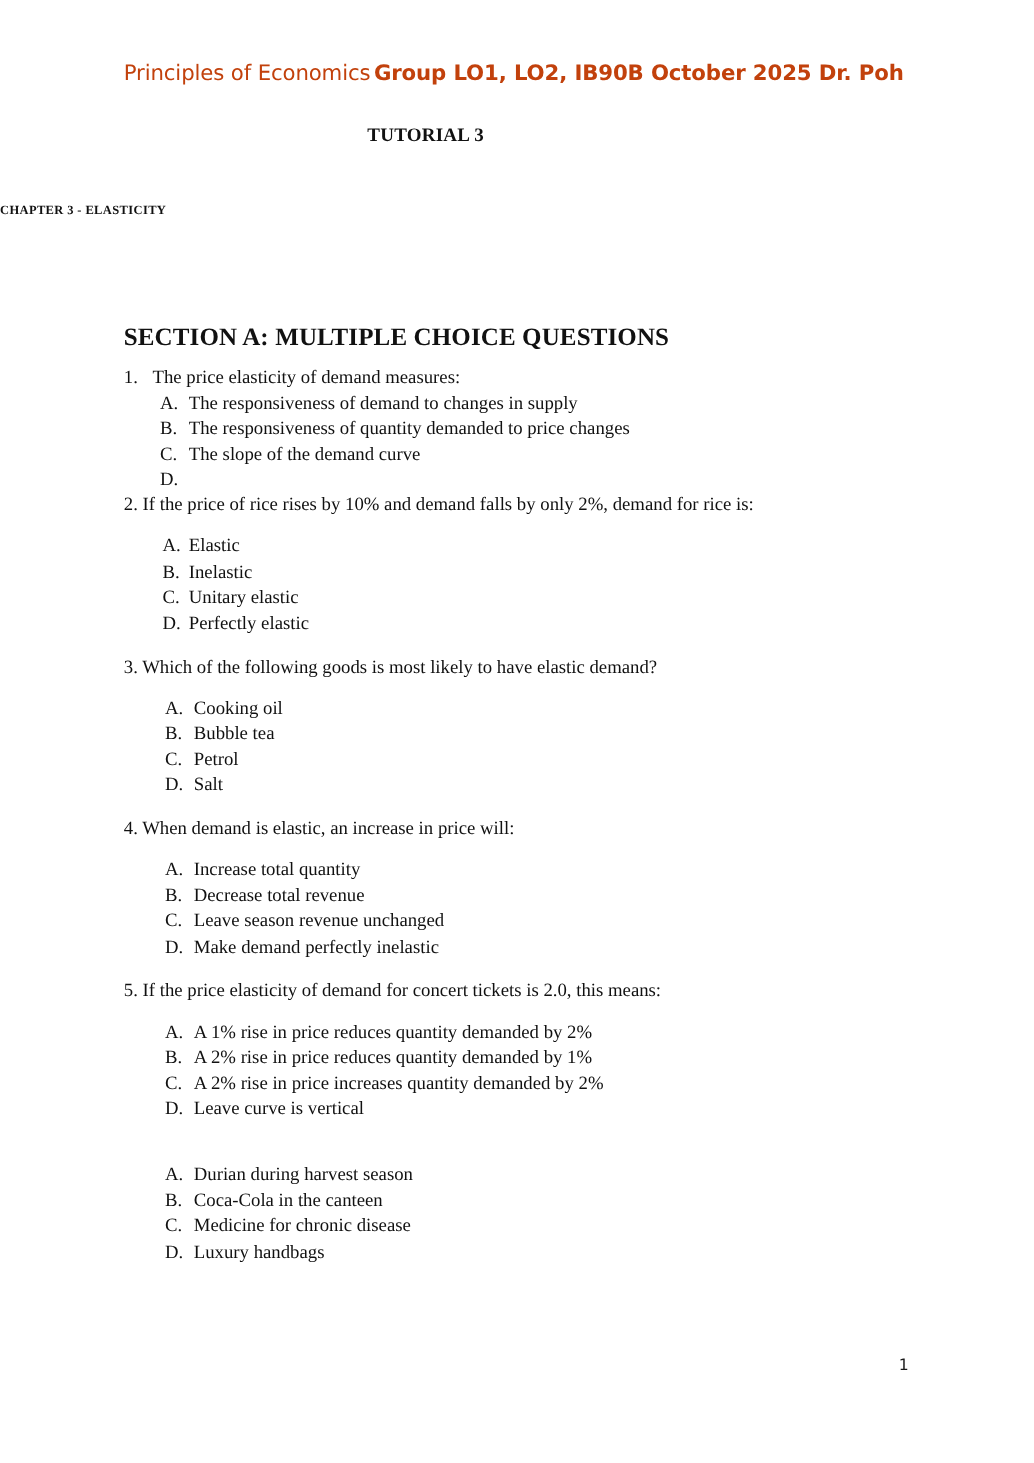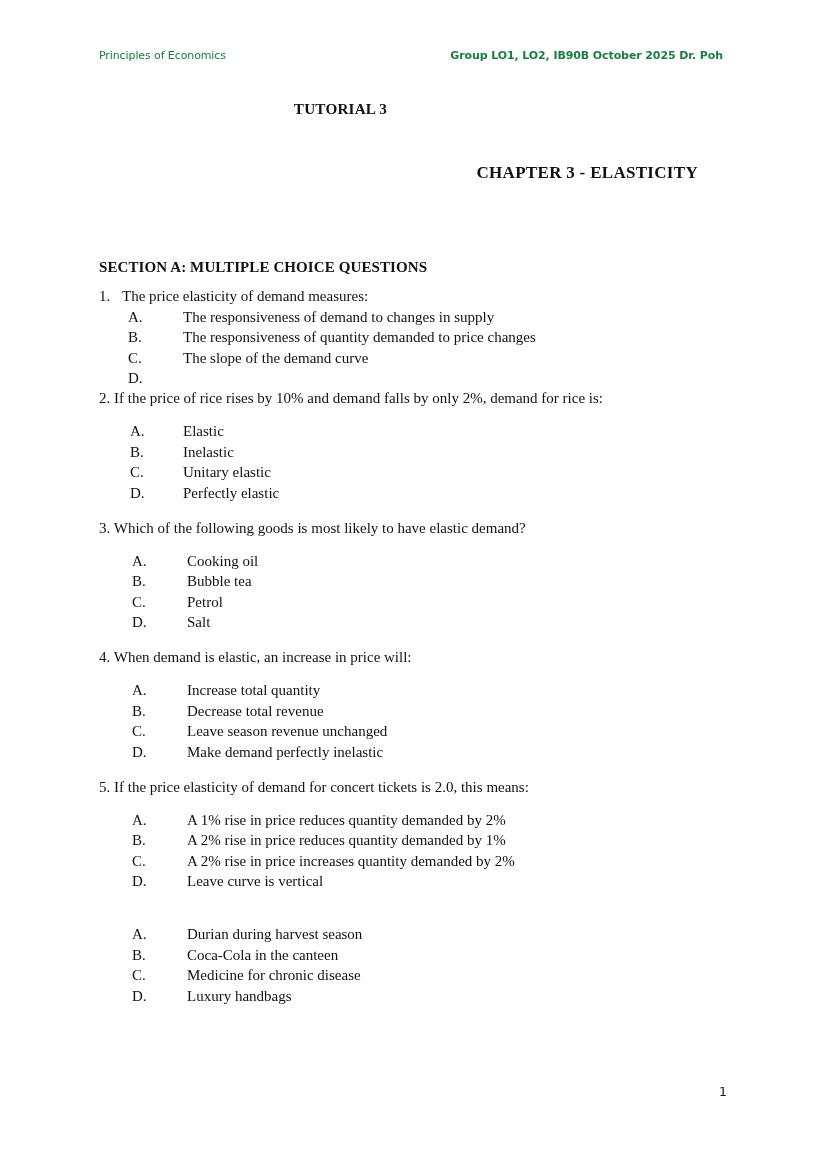--- a/index.html
+++ b/index.html
@@ -29,22 +29,22 @@
   
   .running-header {
     position: absolute;
     top: 49px;
     left: 99px;
     right: 104px;
     display: flex;
     justify-content: space-between;
     align-items: center;
     font-family: "DejaVu Sans", "Liberation Sans", sans-serif;
-    font-size: 11px;
-    color: #15803d;
+    font-size: 17px;
+    color: #c2410c;
     letter-spacing: -0.1px;
   }
   .running-header .hdr-left { white-space: nowrap; }
   .running-header .hdr-right { white-space: nowrap; font-weight: bold; }
 
   
   .doc-title {
     position: absolute;
     top: 100px;
     left: 0;
@@ -52,37 +52,37 @@
     text-align: center;
     font-weight: bold;
     font-size: 15.2px;
     letter-spacing: 0.2px;
   }
   .doc-subtitle {
     position: absolute;
     top: 163px;
     left: 0;
     width: 698px;
-    text-align: right;
+    text-align: left;
     font-weight: bold;
-    font-size: 17px;
+    font-size: 10px;
     letter-spacing: 0.3px;
   }
 
   
   .content {
     position: absolute;
     top: 259px;
     left: 99px;
     width: 640px;
   }
 
   .section-heading {
     font-weight: bold;
-    font-size: 15.0px;
+    font-size: 20px;
     letter-spacing: 0.1px;
     margin: 0 0 13px 0;
   }
 
   .question-block { margin: 0; }
 
   .q-stem {
     font-size: 15.0px;
     line-height: 1.0;
     margin: 0;
@@ -111,21 +111,20 @@
     white-space: nowrap;
     position: relative;
   }
   .option .opt-letter {
     position: absolute;
     left: 0;
     top: 0;
   }
   .option .opt-text {
     display: inline-block;
-    margin-left: 32px;
   }
 
   
   .options.tight .option { padding-left: 35px; }
   .options.tight .option .opt-letter { left: 31px; }
   .options.tight .option { padding-left: 52px; }
 
   
   .options.wide .option { padding-left: 56px; }
   .options.wide .option .opt-letter { left: 33px; }

